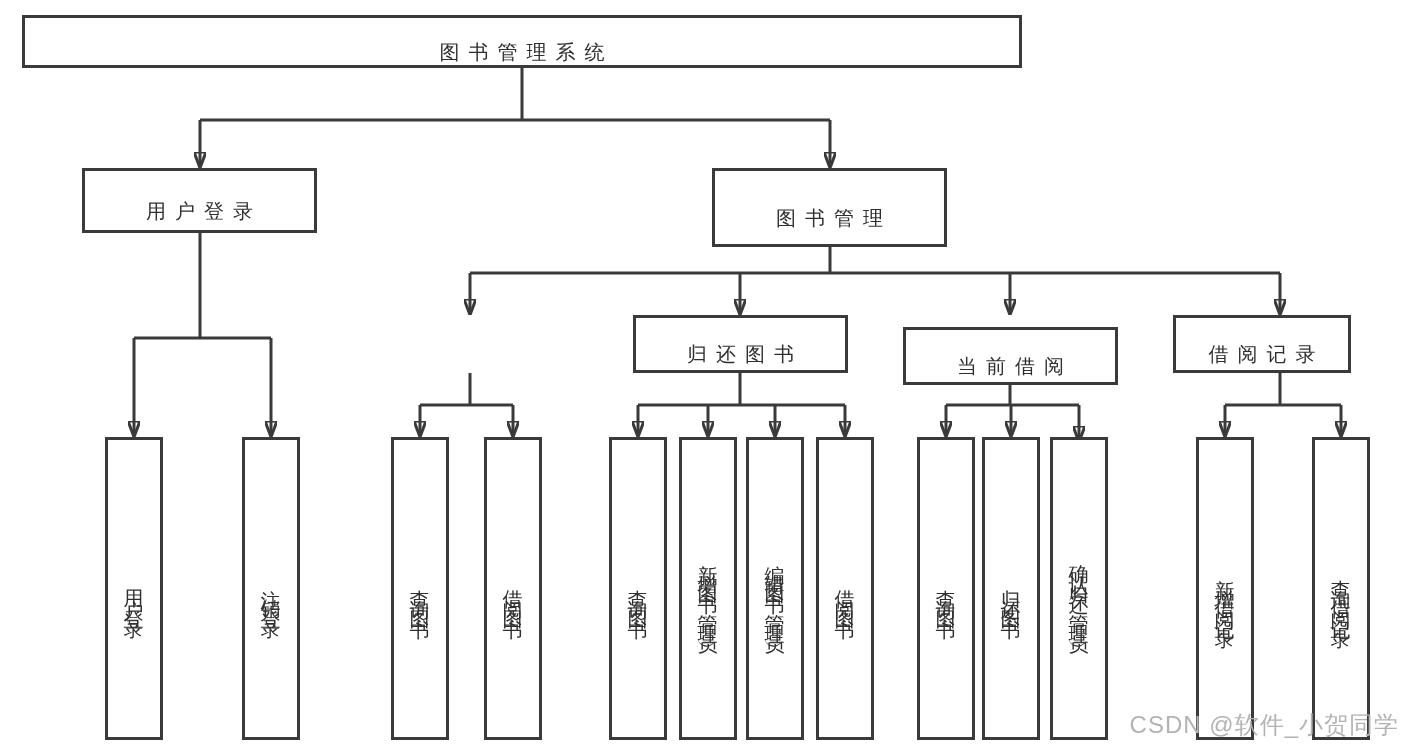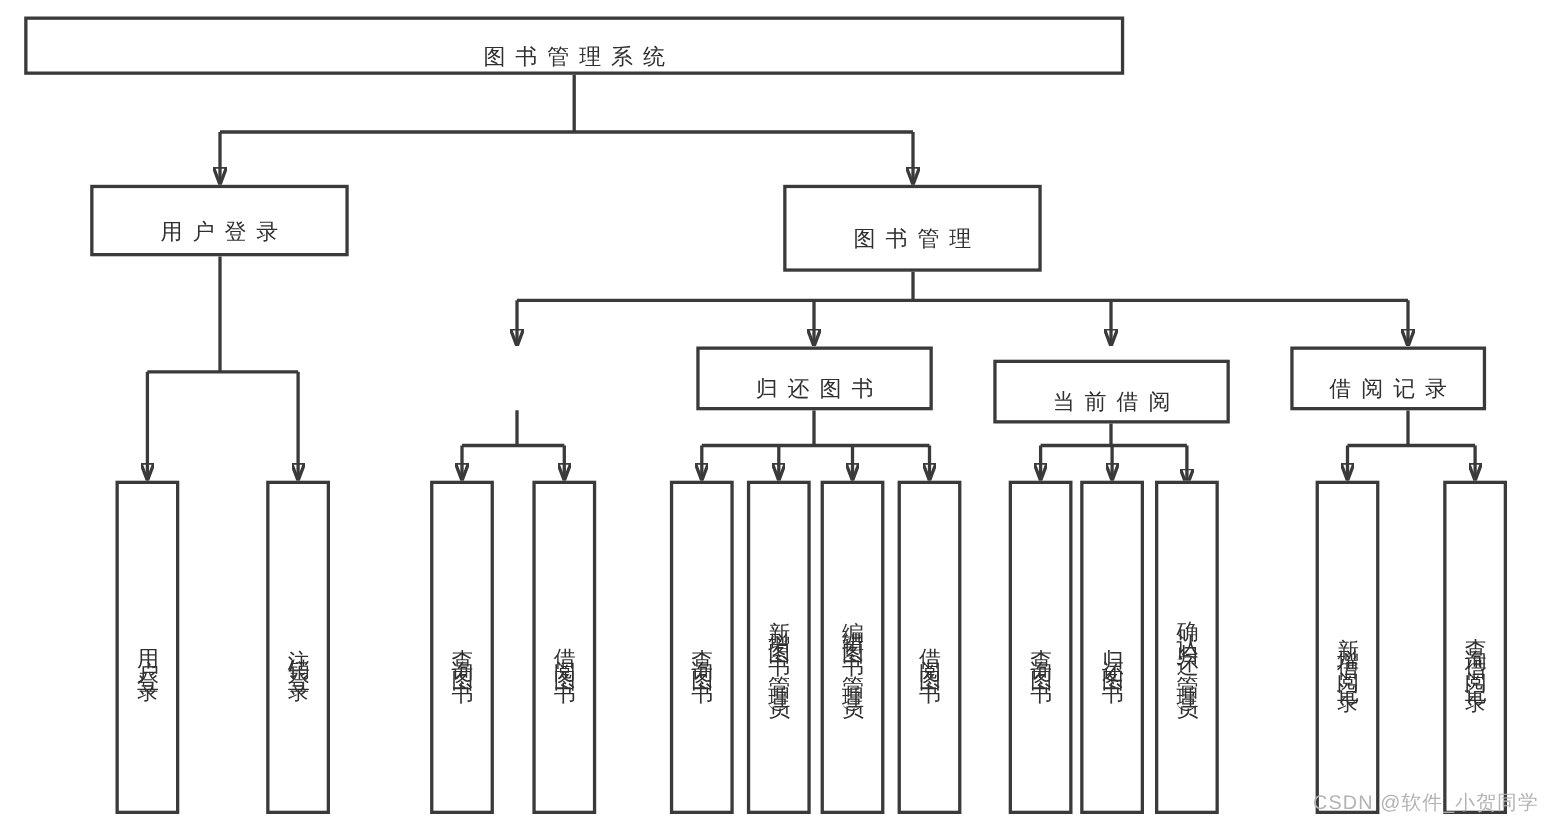--- a/index.html
+++ b/index.html
@@ -73,21 +73,21 @@
   .n-leaf-bb-borrow      { left: 816px; }
   .n-leaf-cb-query       { left: 917px; }
   .n-leaf-cb-return      { left: 982px; }
   .n-leaf-cb-confirm     { left: 1050px; }
   .n-leaf-br-add         { left: 1196px; }
   .n-leaf-br-query       { left: 1312px; }
   .watermark {
     position: absolute;
     right: 6px;
     bottom: 6px;
-    font-size: 18px;
+    font-size: 24px;
     letter-spacing: 1px;
     color: #b3b3b3;
     white-space: nowrap;
     text-align: right;
   }
 </style>
 </head>
 <body>
 
 <div class="canvas">

